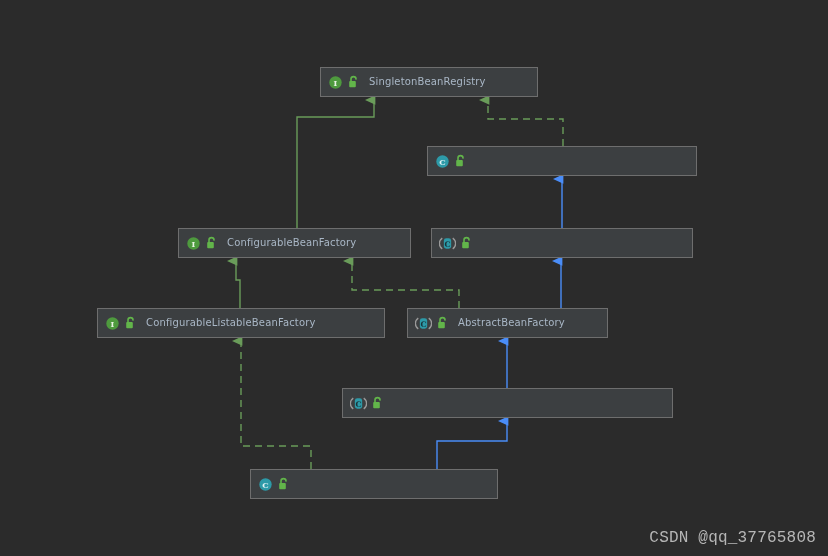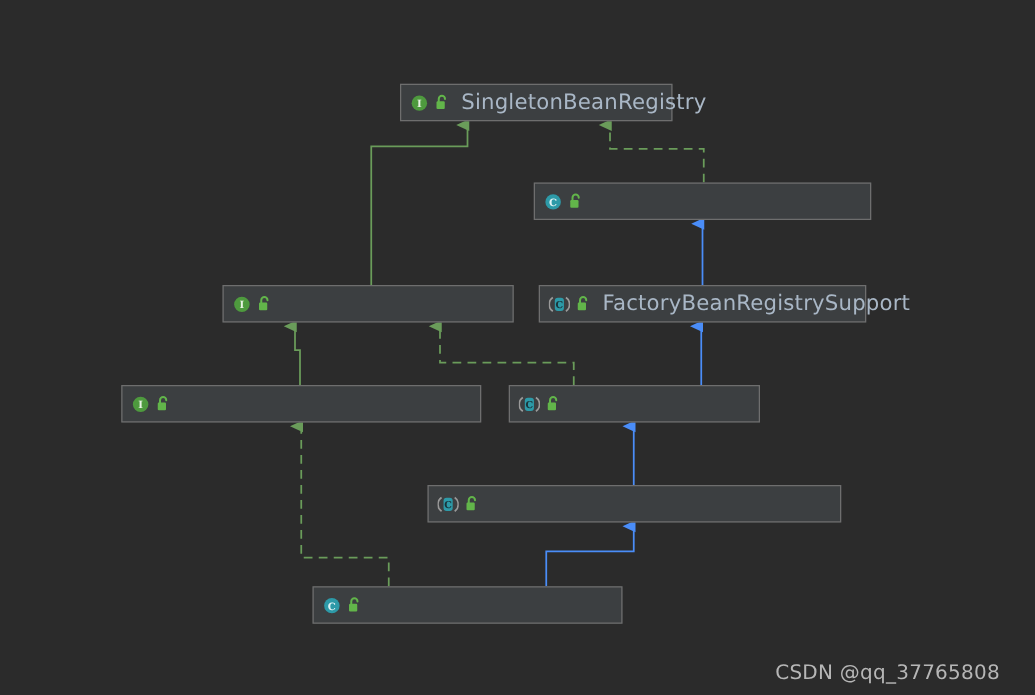--- a/index.html
+++ b/index.html
@@ -35,40 +35,41 @@
     background: #3c3f41;
     border: 1px solid #6e6e6e;
     height: 30px;
     display: flex;
     align-items: center;
     padding: 0 9px 0 7px;
     white-space: nowrap;
   }
   .node .label {
     color: #a9b7c6;
-    font-size: 17px;
+    font-size: 10px;
     line-height: 14px;
     letter-spacing: 0.15px;
     margin-left: 9px;
   }
   .icon-wrap {
     display: inline-flex;
     align-items: center;
     flex: 0 0 auto;
   }
   .ico {
     display: block;
   }
   .watermark {
     position: absolute;
-    right: 28px;
+    right: 12px;
     bottom: 9px;
     color: #b6b6b6;
     font-size: 16px;
     letter-spacing: 0.2px;
+    font-family: Liberation Mono, monospace;
   }
 </style>
 </head>
 <body>
 
 <div id="canvas">
   <svg class="edges" viewBox="0 0 828 556">
     <defs>
       <marker id="arrow-green" markerWidth="12" markerHeight="12" refX="5.2" refY="9.6" orient="auto" markerUnits="userSpaceOnUse">
         <path d="M5.2,0.6 L10,11 L0.4,11 Z" fill="#6a9c5a"></path>
@@ -125,67 +126,69 @@
             <circle cx="8" cy="8" r="6.6" fill="#4e9a3e"></circle>
             <text x="8" y="11.4" text-anchor="middle" font-family="DejaVu Serif, serif" font-size="8.6" font-weight="bold" fill="#e8f3e4">I</text>
           </svg>
         </span>
         <span class="icon-wrap">
           <svg class="ico" width="13" height="14" viewBox="0 0 13 14" style="margin-left:4px">
             <path d="M4,6.2 V4.1 A2.5,2.5 0 0 1 9,4.1" stroke="#62b54a" stroke-width="1.6" fill="none" stroke-linecap="round"></path>
             <rect x="2.2" y="6" width="6.6" height="6.2" rx="0.9" fill="#62b54a"></rect>
           </svg>
         </span>
+        <span class="label">ConfigurableBeanFactory</span>
       </div>
       <div class="node" style="left: 431px; top: 228px; width: 262px; height: 30px; background: rgb(60, 63, 65); border-color: rgb(110, 110, 110);">
         <span class="icon-wrap">
           <svg class="ico" width="17" height="15" viewBox="0 0 18 16">
             <path d="M3.4,2.2 A7,7 0 0 0 3.4,13.8" stroke="#9a9a9a" stroke-width="1.5" fill="none"></path>
             <path d="M14.6,2.2 A7,7 0 0 1 14.6,13.8" stroke="#9a9a9a" stroke-width="1.5" fill="none"></path>
             <rect x="5.1" y="2.4" width="7.8" height="11.2" rx="2.6" fill="#2d9aa8"></rect>
             <text x="9" y="11.3" text-anchor="middle" font-family="DejaVu Serif, serif" font-size="8.2" font-weight="bold" fill="#18343a">C</text>
           </svg>
         </span>
         <span class="icon-wrap">
           <svg class="ico" width="13" height="14" viewBox="0 0 13 14" style="margin-left:4px">
             <path d="M4,6.2 V4.1 A2.5,2.5 0 0 1 9,4.1" stroke="#62b54a" stroke-width="1.6" fill="none" stroke-linecap="round"></path>
             <rect x="2.2" y="6" width="6.6" height="6.2" rx="0.9" fill="#62b54a"></rect>
           </svg>
         </span>
-        <span class="label">FactoryBeanRegistrySupport</span>
       </div>
       <div class="node" style="left: 97px; top: 308px; width: 288px; height: 30px; background: rgb(60, 63, 65); border-color: rgb(110, 110, 110);">
         <span class="icon-wrap">
           <svg class="ico" width="15" height="15" viewBox="0 0 16 16">
             <circle cx="8" cy="8" r="6.6" fill="#4e9a3e"></circle>
             <text x="8" y="11.4" text-anchor="middle" font-family="DejaVu Serif, serif" font-size="8.6" font-weight="bold" fill="#e8f3e4">I</text>
           </svg>
         </span>
         <span class="icon-wrap">
           <svg class="ico" width="13" height="14" viewBox="0 0 13 14" style="margin-left:4px">
             <path d="M4,6.2 V4.1 A2.5,2.5 0 0 1 9,4.1" stroke="#62b54a" stroke-width="1.6" fill="none" stroke-linecap="round"></path>
             <rect x="2.2" y="6" width="6.6" height="6.2" rx="0.9" fill="#62b54a"></rect>
           </svg>
         </span>
+        <span class="label">ConfigurableListableBeanFactory</span>
       </div>
       <div class="node" style="left: 407px; top: 308px; width: 201px; height: 30px; background: rgb(60, 63, 65); border-color: rgb(110, 110, 110);">
         <span class="icon-wrap">
           <svg class="ico" width="17" height="15" viewBox="0 0 18 16">
             <path d="M3.4,2.2 A7,7 0 0 0 3.4,13.8" stroke="#9a9a9a" stroke-width="1.5" fill="none"></path>
             <path d="M14.6,2.2 A7,7 0 0 1 14.6,13.8" stroke="#9a9a9a" stroke-width="1.5" fill="none"></path>
             <rect x="5.1" y="2.4" width="7.8" height="11.2" rx="2.6" fill="#2d9aa8"></rect>
             <text x="9" y="11.3" text-anchor="middle" font-family="DejaVu Serif, serif" font-size="8.2" font-weight="bold" fill="#18343a">C</text>
           </svg>
         </span>
         <span class="icon-wrap">
           <svg class="ico" width="13" height="14" viewBox="0 0 13 14" style="margin-left:4px">
             <path d="M4,6.2 V4.1 A2.5,2.5 0 0 1 9,4.1" stroke="#62b54a" stroke-width="1.6" fill="none" stroke-linecap="round"></path>
             <rect x="2.2" y="6" width="6.6" height="6.2" rx="0.9" fill="#62b54a"></rect>
           </svg>
         </span>
+        <span class="label">AbstractBeanFactory</span>
       </div>
       <div class="node" style="left: 342px; top: 388px; width: 331px; height: 30px; background: rgb(60, 63, 65); border-color: rgb(110, 110, 110);">
         <span class="icon-wrap">
           <svg class="ico" width="17" height="15" viewBox="0 0 18 16">
             <path d="M3.4,2.2 A7,7 0 0 0 3.4,13.8" stroke="#9a9a9a" stroke-width="1.5" fill="none"></path>
             <path d="M14.6,2.2 A7,7 0 0 1 14.6,13.8" stroke="#9a9a9a" stroke-width="1.5" fill="none"></path>
             <rect x="5.1" y="2.4" width="7.8" height="11.2" rx="2.6" fill="#2d9aa8"></rect>
             <text x="9" y="11.3" text-anchor="middle" font-family="DejaVu Serif, serif" font-size="8.2" font-weight="bold" fill="#18343a">C</text>
           </svg>
         </span>

